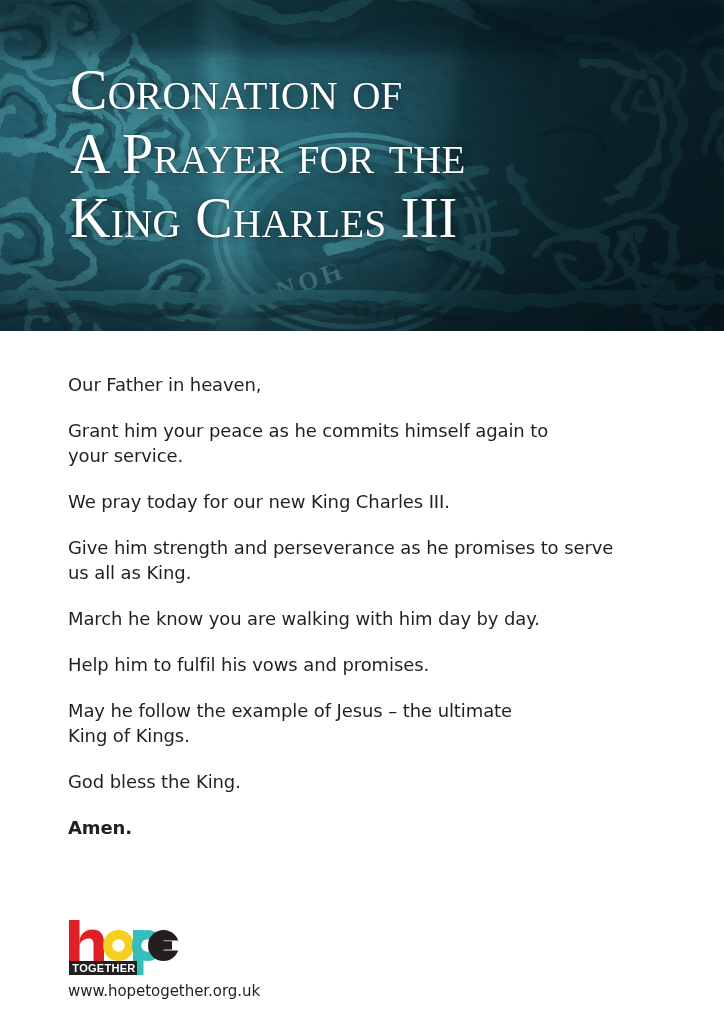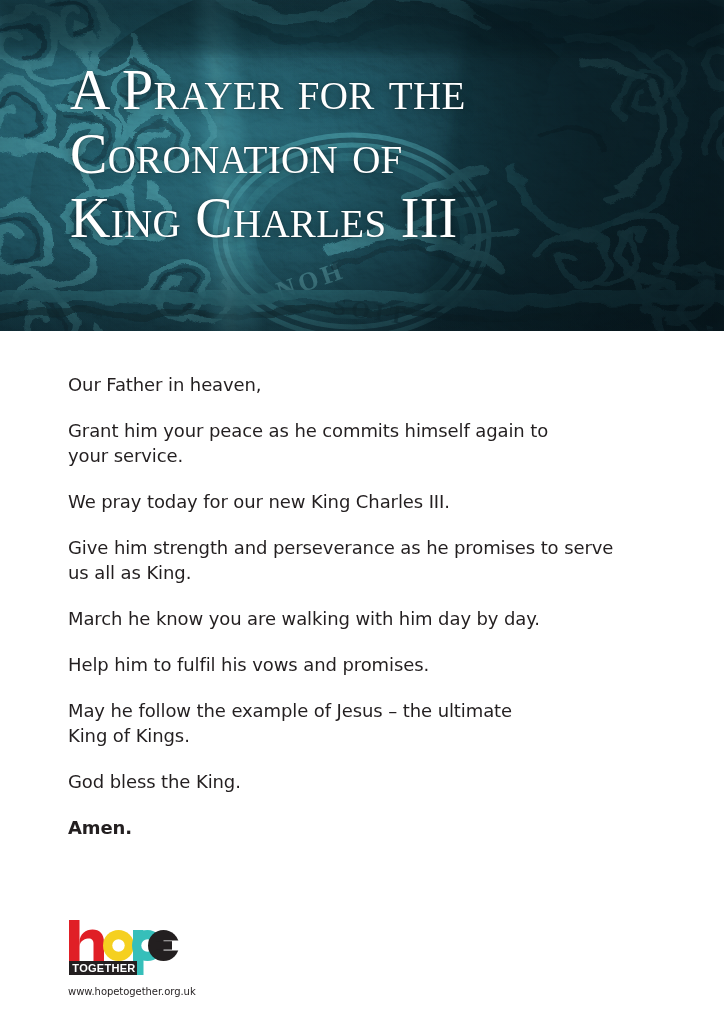--- a/index.html
+++ b/index.html
@@ -80,21 +80,21 @@
   .logo-block {
     position:absolute;
     left:68px; top:918px;
     width:260px;
   }
   .logo-mark { display:block; }
   .logo-url {
     margin-top:7px;
     color:#231f20;
     font-family:"DejaVu Sans", "Liberation Sans", sans-serif;
-    font-size:10px;
+    font-size:15px;
     line-height:15px;
     letter-spacing:-0.05px;
   }
 </style>
 </head>
 <body>
 
 <div class="page">
 
   <div class="hero">
@@ -232,22 +232,22 @@
 
         <rect width="724" height="331" fill="#061a21" opacity="0.12"></rect>
         <path d="M470,0 L724,0 L724,331 L420,331 Z" fill="#04141a" opacity="0.30" filter="url(#blur6)"></path>
         <path d="M0,0 L724,0 L724,52 L0,52 Z" fill="#05161c" opacity="0.34" filter="url(#blur6)"></path>
       </g>
     </svg>
 
     <div class="hero-grade"></div>
 
     <h1 class="hero-title">
+      <span class="tline">Coronation of</span>
       <span class="tline">A Prayer for the</span>
-      <span class="tline">Coronation of</span>
       <span class="tline">King Charles III</span>
     </h1>
   </div>
 
   <div class="body-col">
     <p class="para">Our Father in heaven,</p>
     <p class="para">Grant him your peace as he commits himself again to
 your service.</p>
     <p class="para">We pray today for our new King Charles III.</p>
     <p class="para">Give him strength and perseverance as he promises to serve

